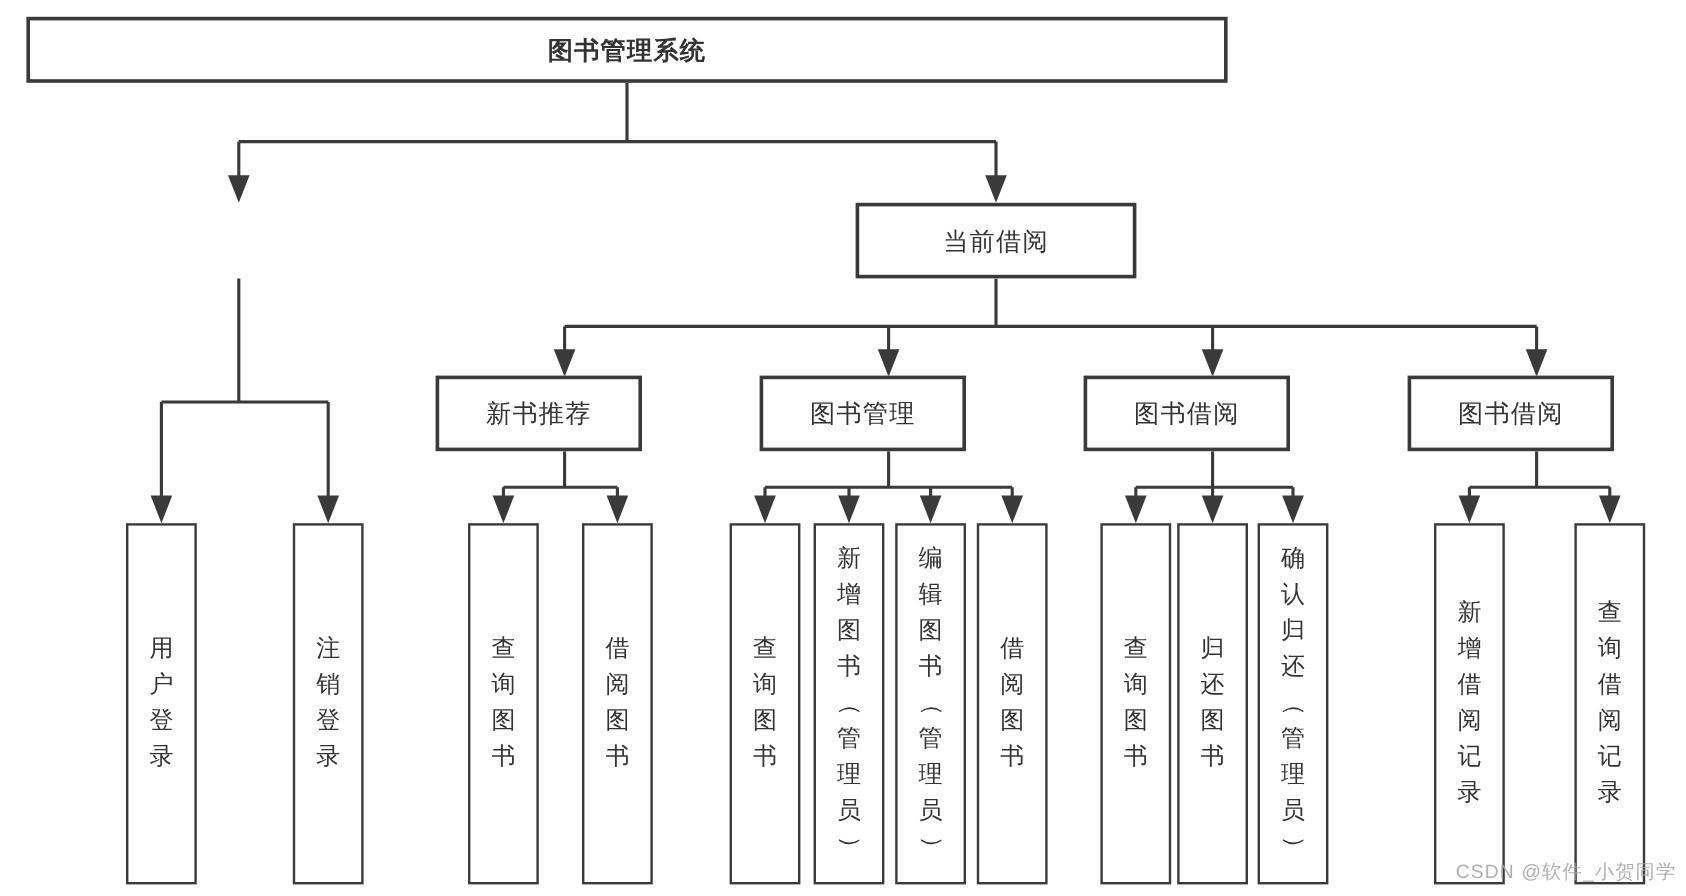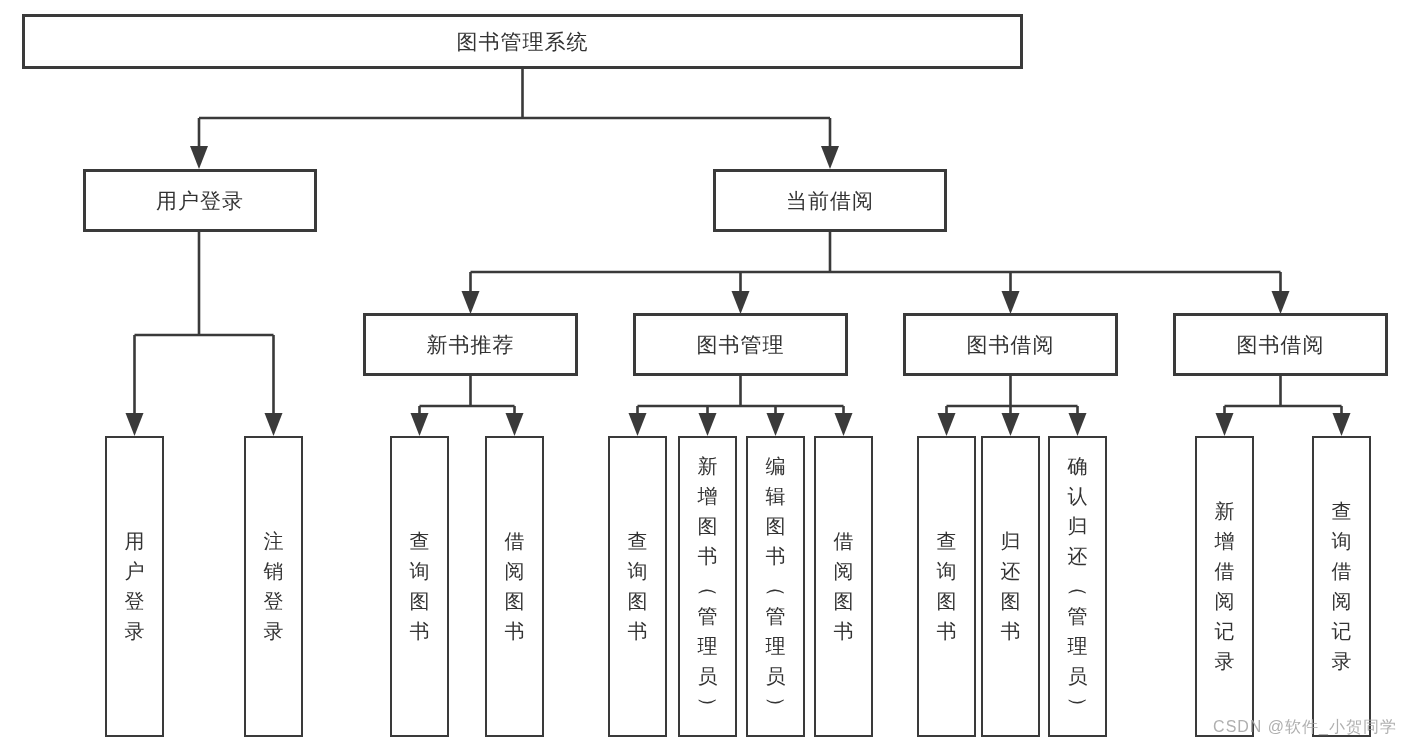--- a/index.html
+++ b/index.html
@@ -26,23 +26,23 @@
     background: #ffffff;
     border: 3px solid #3a3a3a;
     display: flex;
     align-items: center;
     justify-content: center;
     color: #333333;
     font-size: 21px;
     letter-spacing: 1px;
     z-index: 2;
   }
-  .box.root   { left: 22px;  top: 14px;  width: 1001px; height: 55px; }
+  .box.root   { left: 22px;  top: 14px;  width: 1001px; height: 55px; font-weight: bold; }
   .box.lvl2   { top: 169px;  width: 234px; height: 63px; }
-  .box.lvl3   { top: 313px;  width: 215px; height: 63px; }
+  .box.lvl3   { top: 313px;  width: 172px; height: 63px; }
   .box.leaf   { top: 436px;  width: 59px;  height: 301px; border-width: 2.5px; }
   .vtext {
     display: flex;
     flex-direction: column;
     align-items: center;
     justify-content: center;
     gap: 9px;
     font-size: 20px;
     line-height: 21px;
     letter-spacing: 0;
@@ -111,23 +111,20 @@
       <path class="ln" d="M1280.5 376 V406 M1224.5 406 H1341.5 M1224.5 406 V414 M1341.5 406 V414"></path>
       <path class="ar" d="M1215.5 413 h18 L1224.5 436 Z"></path>
       <path class="ar" d="M1332.5 413 h18 L1341.5 436 Z"></path>
     </g>
   </svg>
 
   <div class="box root">
     <span>图书管理系统</span>
   </div>
 
-  <div class="box lvl2" style="left:83px">
-    <span>用户登录</span>
-  </div>
   <div class="box lvl2" style="left:713px">
     <span>当前借阅</span>
   </div>
 
   <div class="box lvl3" style="left:363px">
     <span>新书推荐</span>
   </div>
   <div class="box lvl3" style="left:633px">
     <span>图书管理</span>
   </div>

